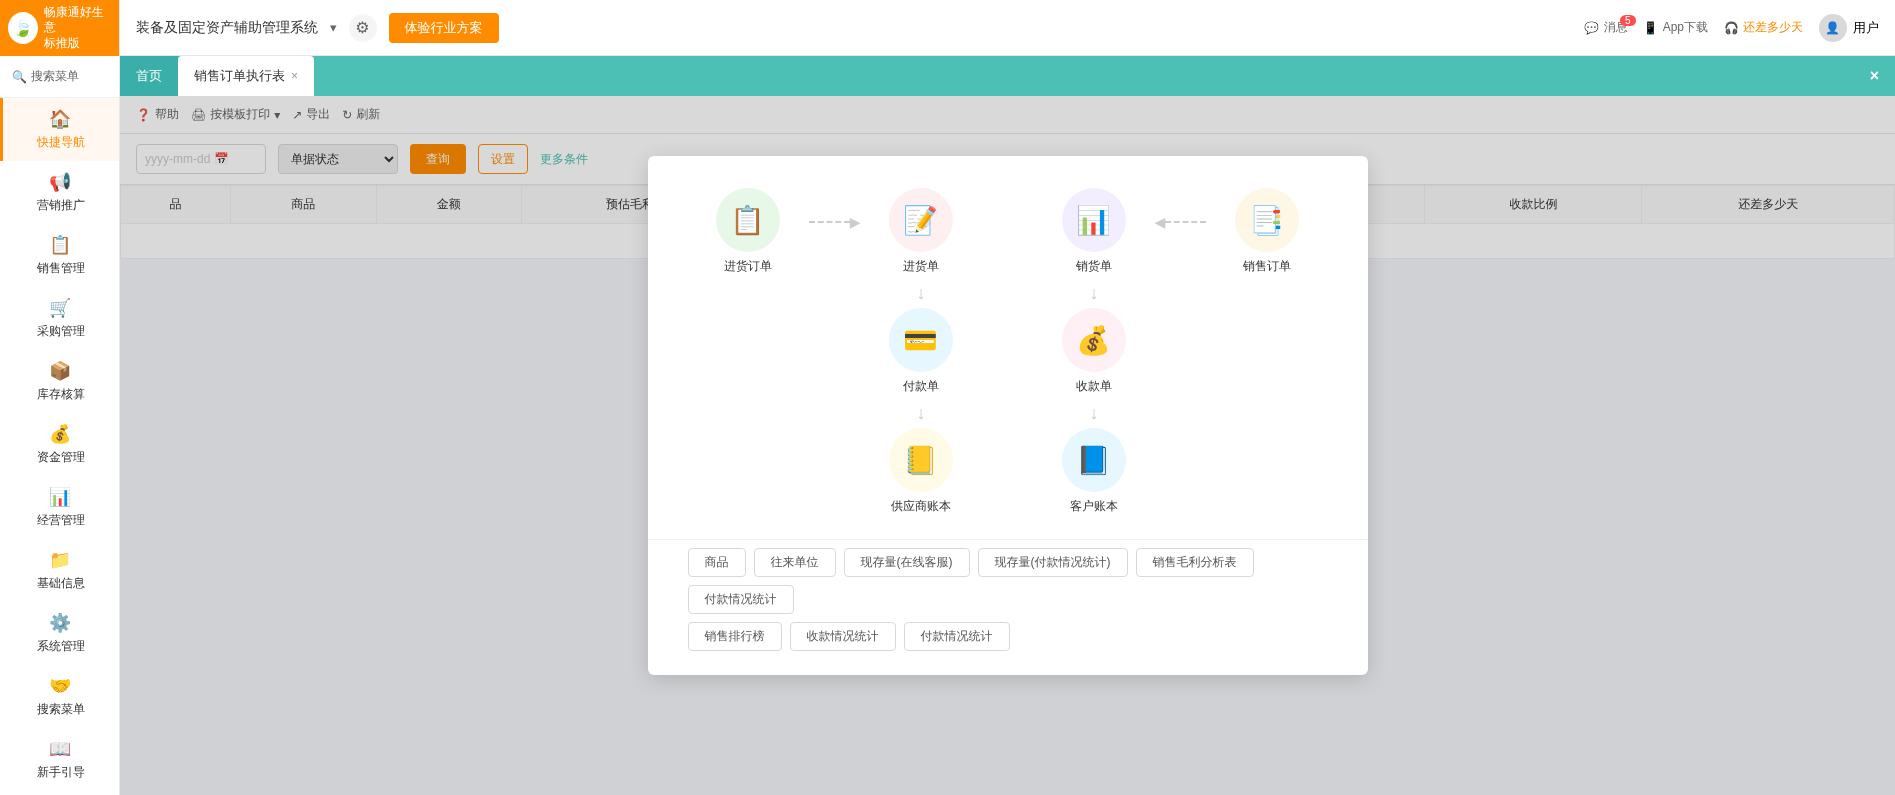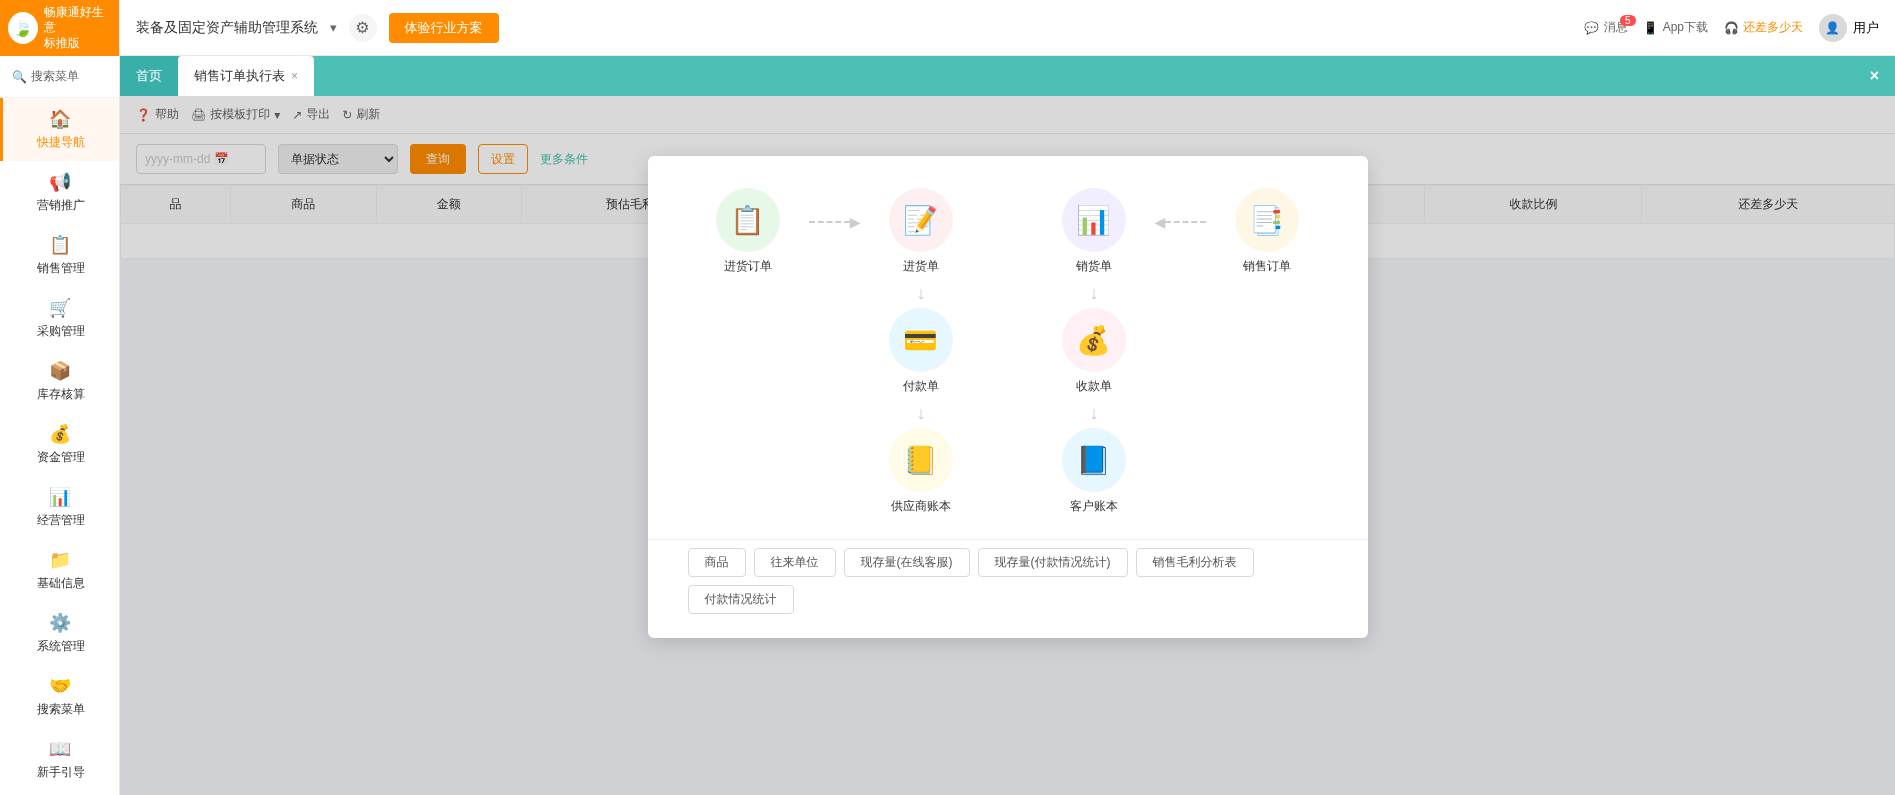--- a/index.html
+++ b/index.html
@@ -368,19 +368,24 @@
 
           <div class="common-section">
             <div class="common-btns">
               <button class="common-btn">商品</button>
               <button class="common-btn">往来单位</button>
               <button class="common-btn">现存量(在线客服)</button>
               <button class="common-btn">现存量(付款情况统计)</button>
               <button class="common-btn">销售毛利分析表</button>
               <button class="common-btn">付款情况统计</button>
             </div>
+            <div class="common-btns" style="margin-top:8px;">
+              <button class="common-btn">销售排行榜</button>
+              <button class="common-btn">收款情况统计</button>
+              <button class="common-btn">付款情况统计</button>
+            </div>
           </div>
 
         </div>
       </div>
     </div>
   </div>
 </div>
 
 </body></html>

